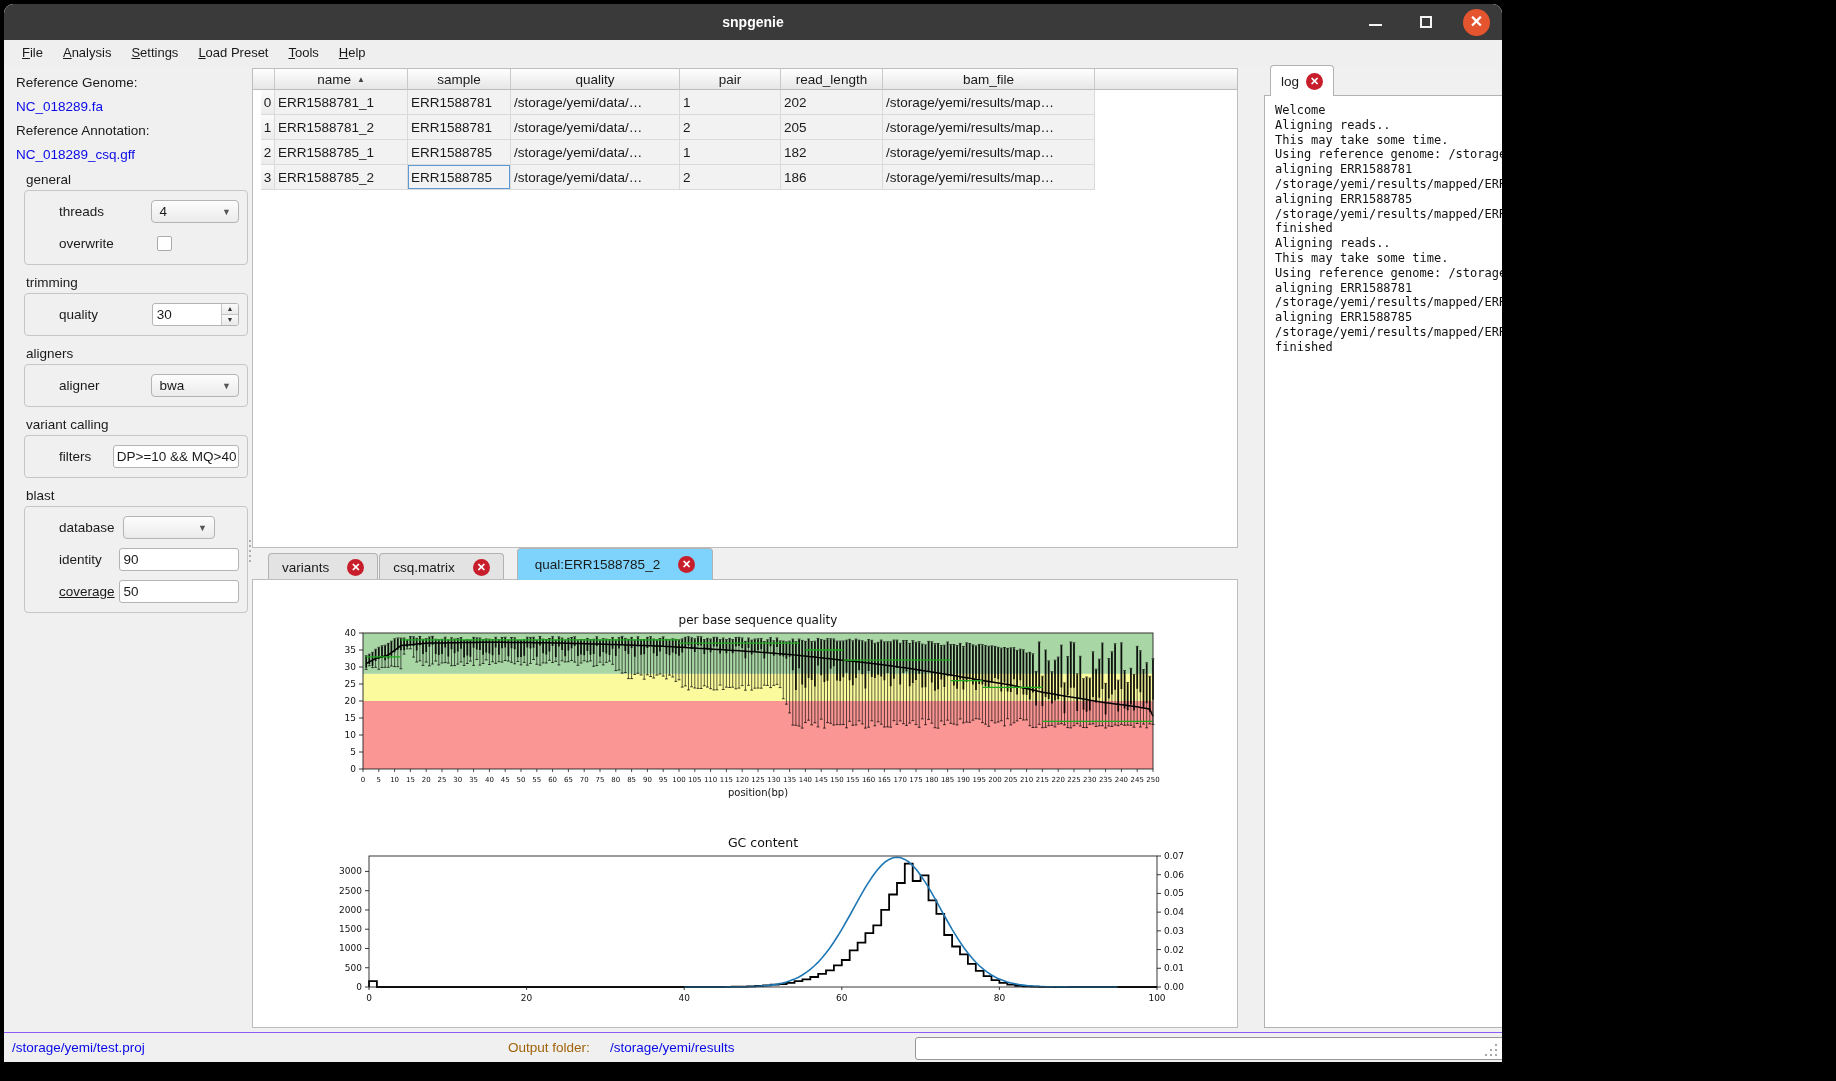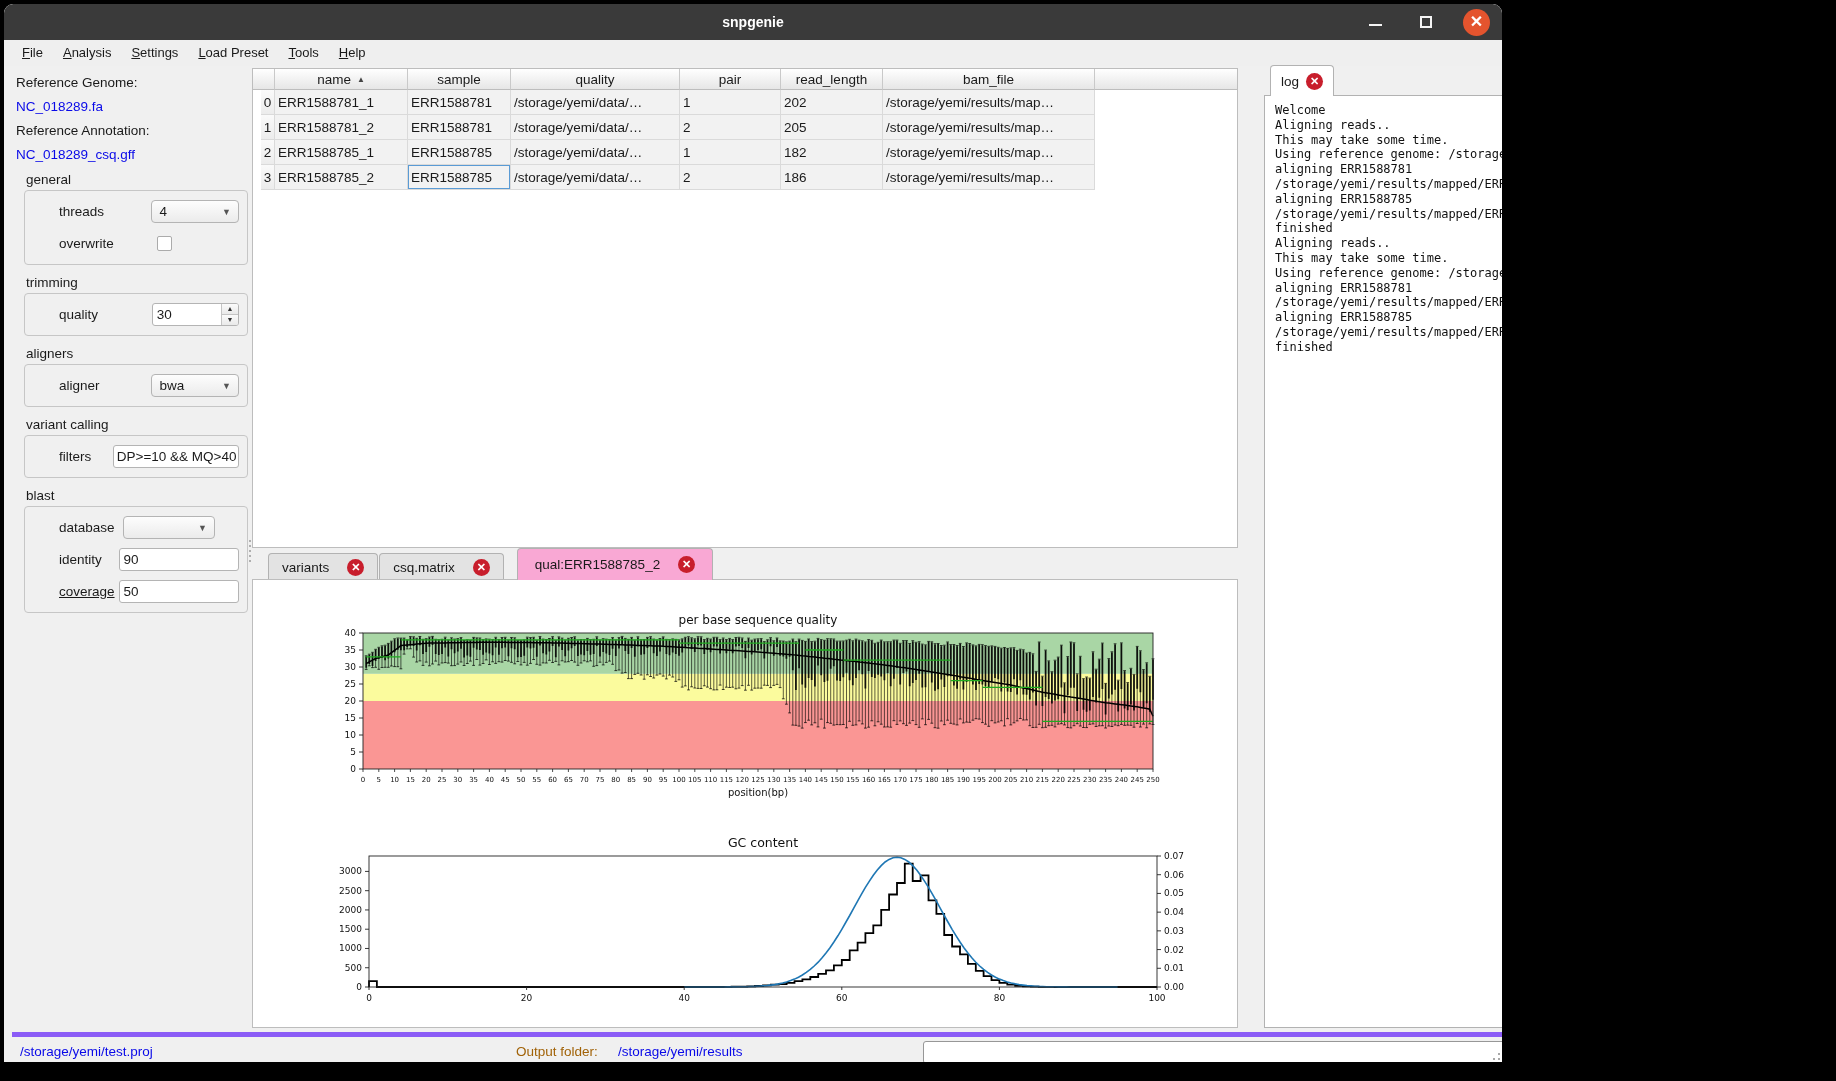--- a/index.html
+++ b/index.html
@@ -69,39 +69,39 @@
   table.grid td.spacer, table.grid td.filler { background:#fff; border:none; }
   .sort-arrow { font-size:8px; color:#444; margin-left:6px; vertical-align:middle; }
   td.selected { background:#cde4f5; box-shadow:inset 0 0 0 1px #5a9bd5; }
 
   
   .tabbar { position:absolute; left:248px; top:544px; width:986px; height:32px;
             display:flex; align-items:flex-end; padding-left:16px; }
   .tab { display:flex; align-items:center; gap:18px; background:#e3e3e3; border:1px solid #b2b2b2;
          border-bottom:none; border-radius:4px 4px 0 0; height:27px; padding:0 13px;
          font-size:13.5px; margin-right:1px; position:relative; }
-  .tab.active { background:#f9a8d4; height:32px; padding:13px 17px; margin-left:12px; z-index:3; }
+  .tab.active { background:#7dd3fc; height:32px; padding:13px 17px; margin-left:12px; z-index:3; }
   .tab-close { width:17px; height:17px; border-radius:50%; background:#c81e2c; color:#fff;
                font-size:11px; line-height:17px; text-align:center; font-weight:bold; }
 
   
   .lower-pane { position:absolute; left:248px; top:575px; width:986px; height:449px;
                 background:#fff; border:1px solid #bdbdbd; z-index:1; }
 
   
   .log-tab { position:absolute; left:1266px; top:61px; width:64px; height:31px; background:#fff;
              border:1px solid #b2b2b2; border-bottom:none; border-radius:4px 4px 0 0;
              display:flex; align-items:center; justify-content:center; gap:7px; font-size:13.5px; z-index:3; }
   .log-body { position:absolute; left:1260px; top:91px; width:560px; height:933px; background:#fff;
               border:1px solid #b2b2b2; padding:7px 10px; font-family:"DejaVu Sans Mono",monospace;
               font-size:12px; line-height:14.8px; white-space:pre; color:#111; overflow:hidden; z-index:2; }
 
   
-  .statusbar { position:absolute; left:8px; top:1028px; width:100%; height:30px;
-               border-top:5px solid #8b5cf6; font-size:13.5px; }
+  .statusbar { position:absolute; left:0; top:1028px; width:100%; height:30px;
+               border-top:1px solid #8b5cf6; font-size:13.5px; }
   .status-link { position:absolute; color:#0909e8; line-height:30px; }
   .proj-link { left:8px; }
   .out-label { position:absolute; left:504px; line-height:30px; color:#a16207; }
   .out-link { left:606px; }
   .status-input { position:absolute; left:911px; top:4px; width:889px; height:23px;
                   border:1px solid #979797; border-radius:3px; background:#fff; font-size:13px; padding:0 4px; }
   .grip { position:absolute; right:5px; top:9px; width:14px; height:14px; }
   .grip i { position:absolute; width:2px; height:2px; background:#a8a8a8; }
 
   text { font-family:"DejaVu Sans",sans-serif; }

